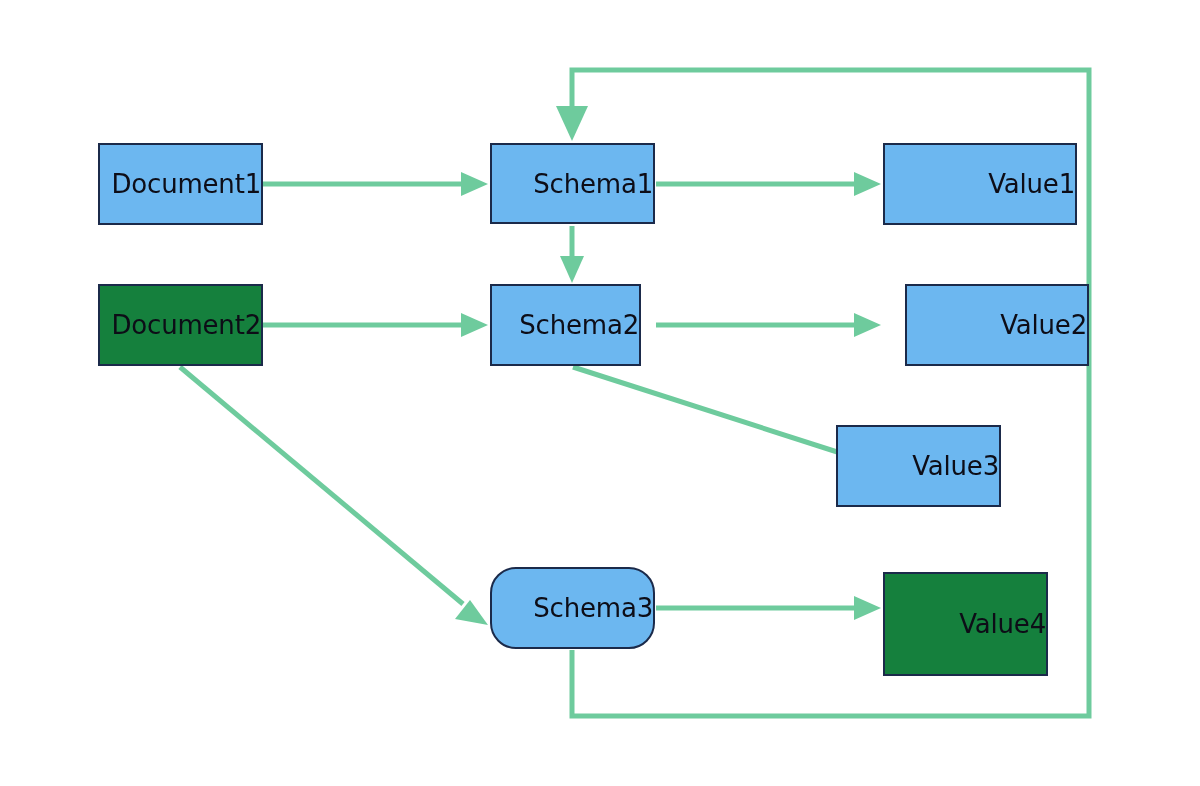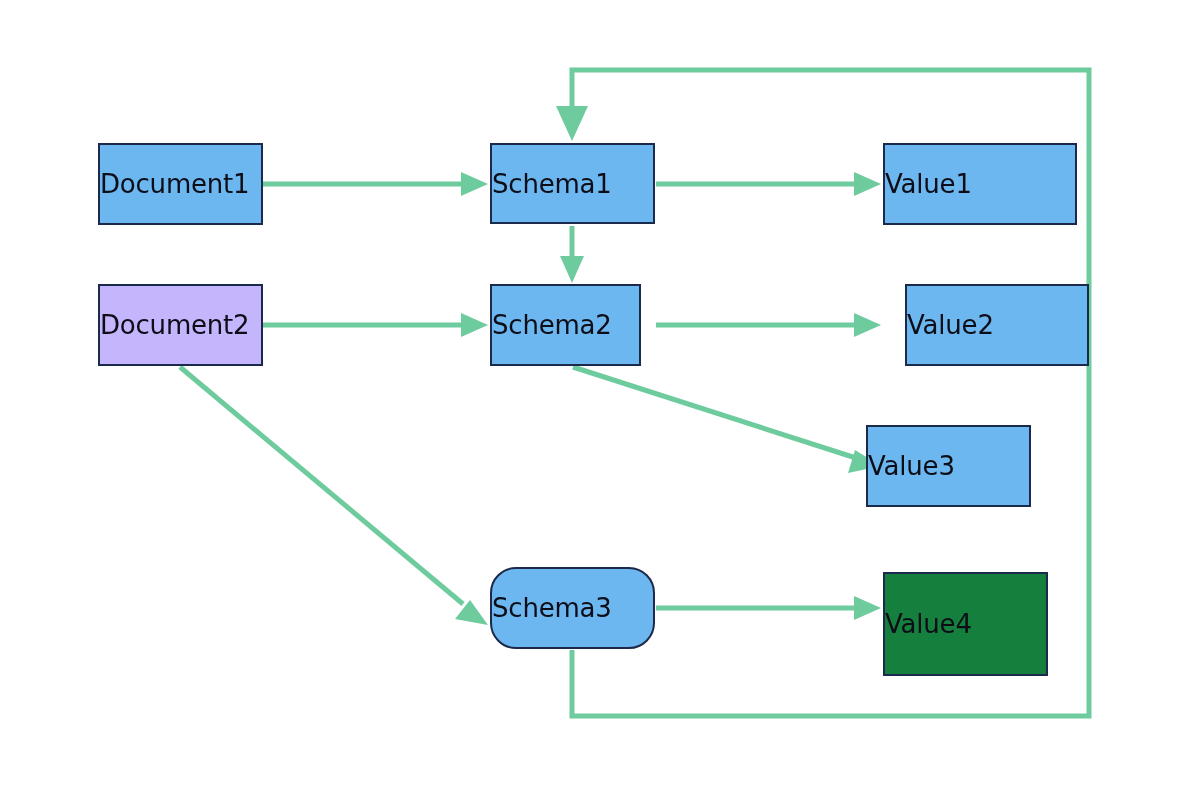--- a/index.html
+++ b/index.html
@@ -25,21 +25,21 @@
     top: 0;
     left: 0;
     width: 1200px;
     height: 786px;
   }
   .node {
     position: absolute;
     box-sizing: border-box;
     display: flex;
     align-items: center;
-    justify-content: flex-start;
+    justify-content: flex-end;
     border: 2px solid #1b2a4a;
     color: #0d0d17;
     font-family: "DejaVu Sans", sans-serif;
     font-size: 26px;
     font-weight: 400;
     letter-spacing: -0.2px;
     line-height: 1;
     white-space: nowrap;
     z-index: 2;
   }
@@ -97,21 +97,21 @@
     <g>
       <path d="M 572 650 L 572 716 L 1089 716 L 1089 70 L 572 70 L 572 110" fill="none" stroke="#6ecb9d" stroke-width="5"></path>
       <polygon points="572,141 556,106 588,106" fill="#6ecb9d"></polygon>
     </g>
   </svg>
 
   <div class="node" style="left:98px; top:143px; width:165px; height:82px; background:#6cb7f0;">
     <span class="node-label">Document1</span>
   </div>
 
-  <div class="node" style="left:98px; top:284px; width:165px; height:82px; background:#c4b5fd;">
+  <div class="node" style="left:98px; top:284px; width:165px; height:82px; background:#15803d;">
     <span class="node-label">Document2</span>
   </div>
 
   <div class="node" style="left:490px; top:143px; width:165px; height:81px; background:#6cb7f0;">
     <span class="node-label">Schema1</span>
   </div>
 
   <div class="node" style="left:490px; top:284px; width:151px; height:82px; background:#6cb7f0;">
     <span class="node-label">Schema2</span>
   </div>
@@ -121,21 +121,21 @@
   </div>
 
   <div class="node" style="left:883px; top:143px; width:194px; height:82px; background:#6cb7f0;">
     <span class="node-label">Value1</span>
   </div>
 
   <div class="node" style="left:905px; top:284px; width:184px; height:82px; background:#6cb7f0;">
     <span class="node-label">Value2</span>
   </div>
 
-  <div class="node" style="left:866px; top:425px; width:165px; height:82px; background:#6cb7f0;">
+  <div class="node" style="left:836px; top:425px; width:165px; height:82px; background:#6cb7f0;">
     <span class="node-label">Value3</span>
   </div>
 
   <div class="node" style="left:883px; top:572px; width:165px; height:104px; background:#15803d;">
     <span class="node-label">Value4</span>
   </div>
 
 </div>
 
 </body></html>

